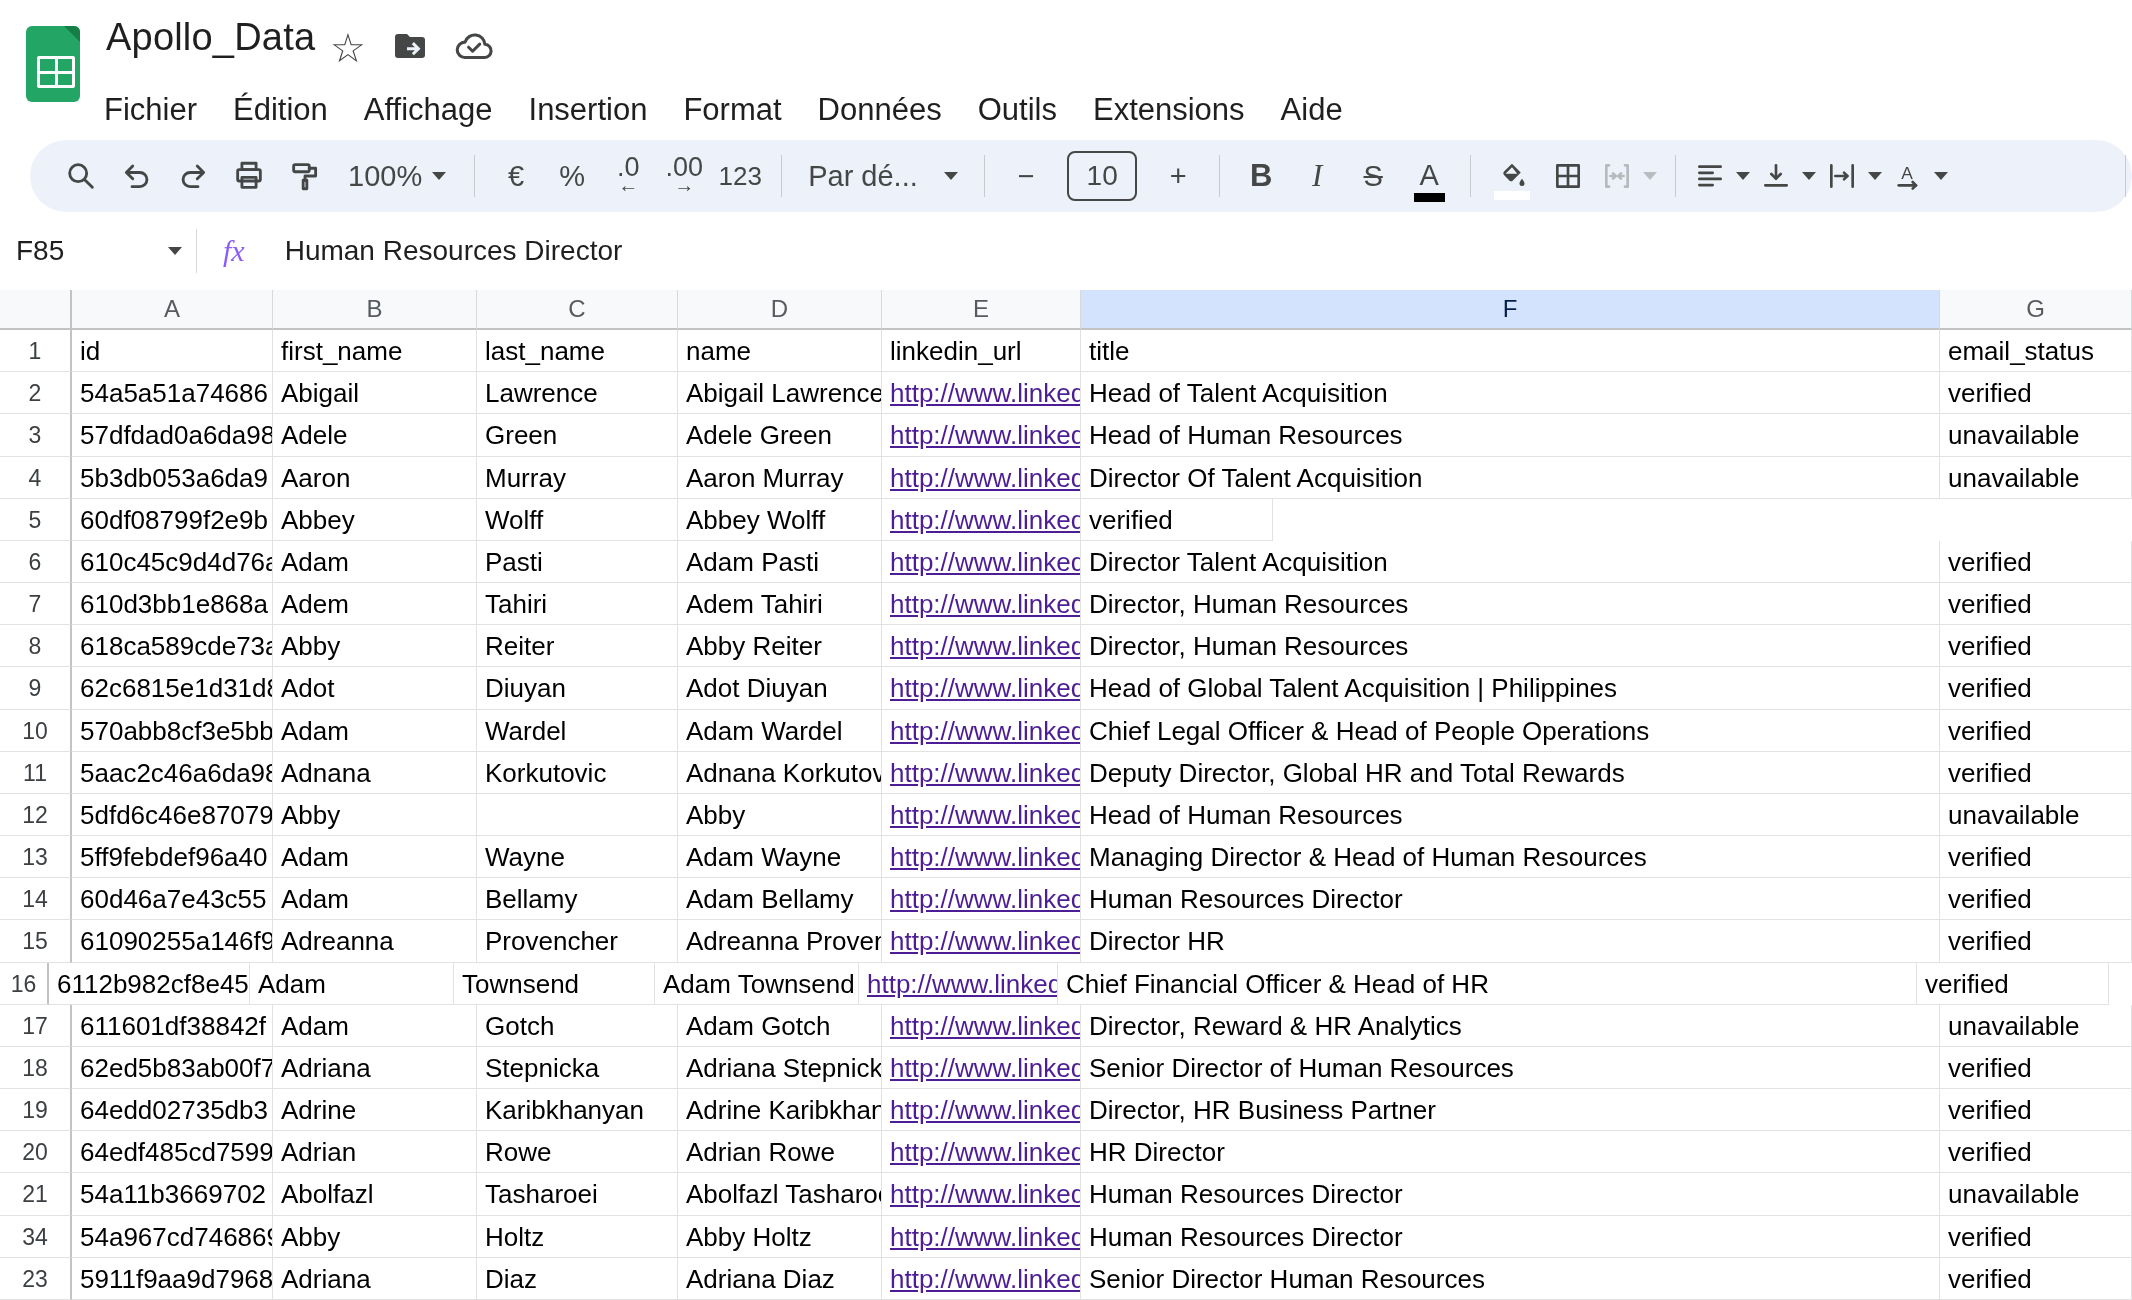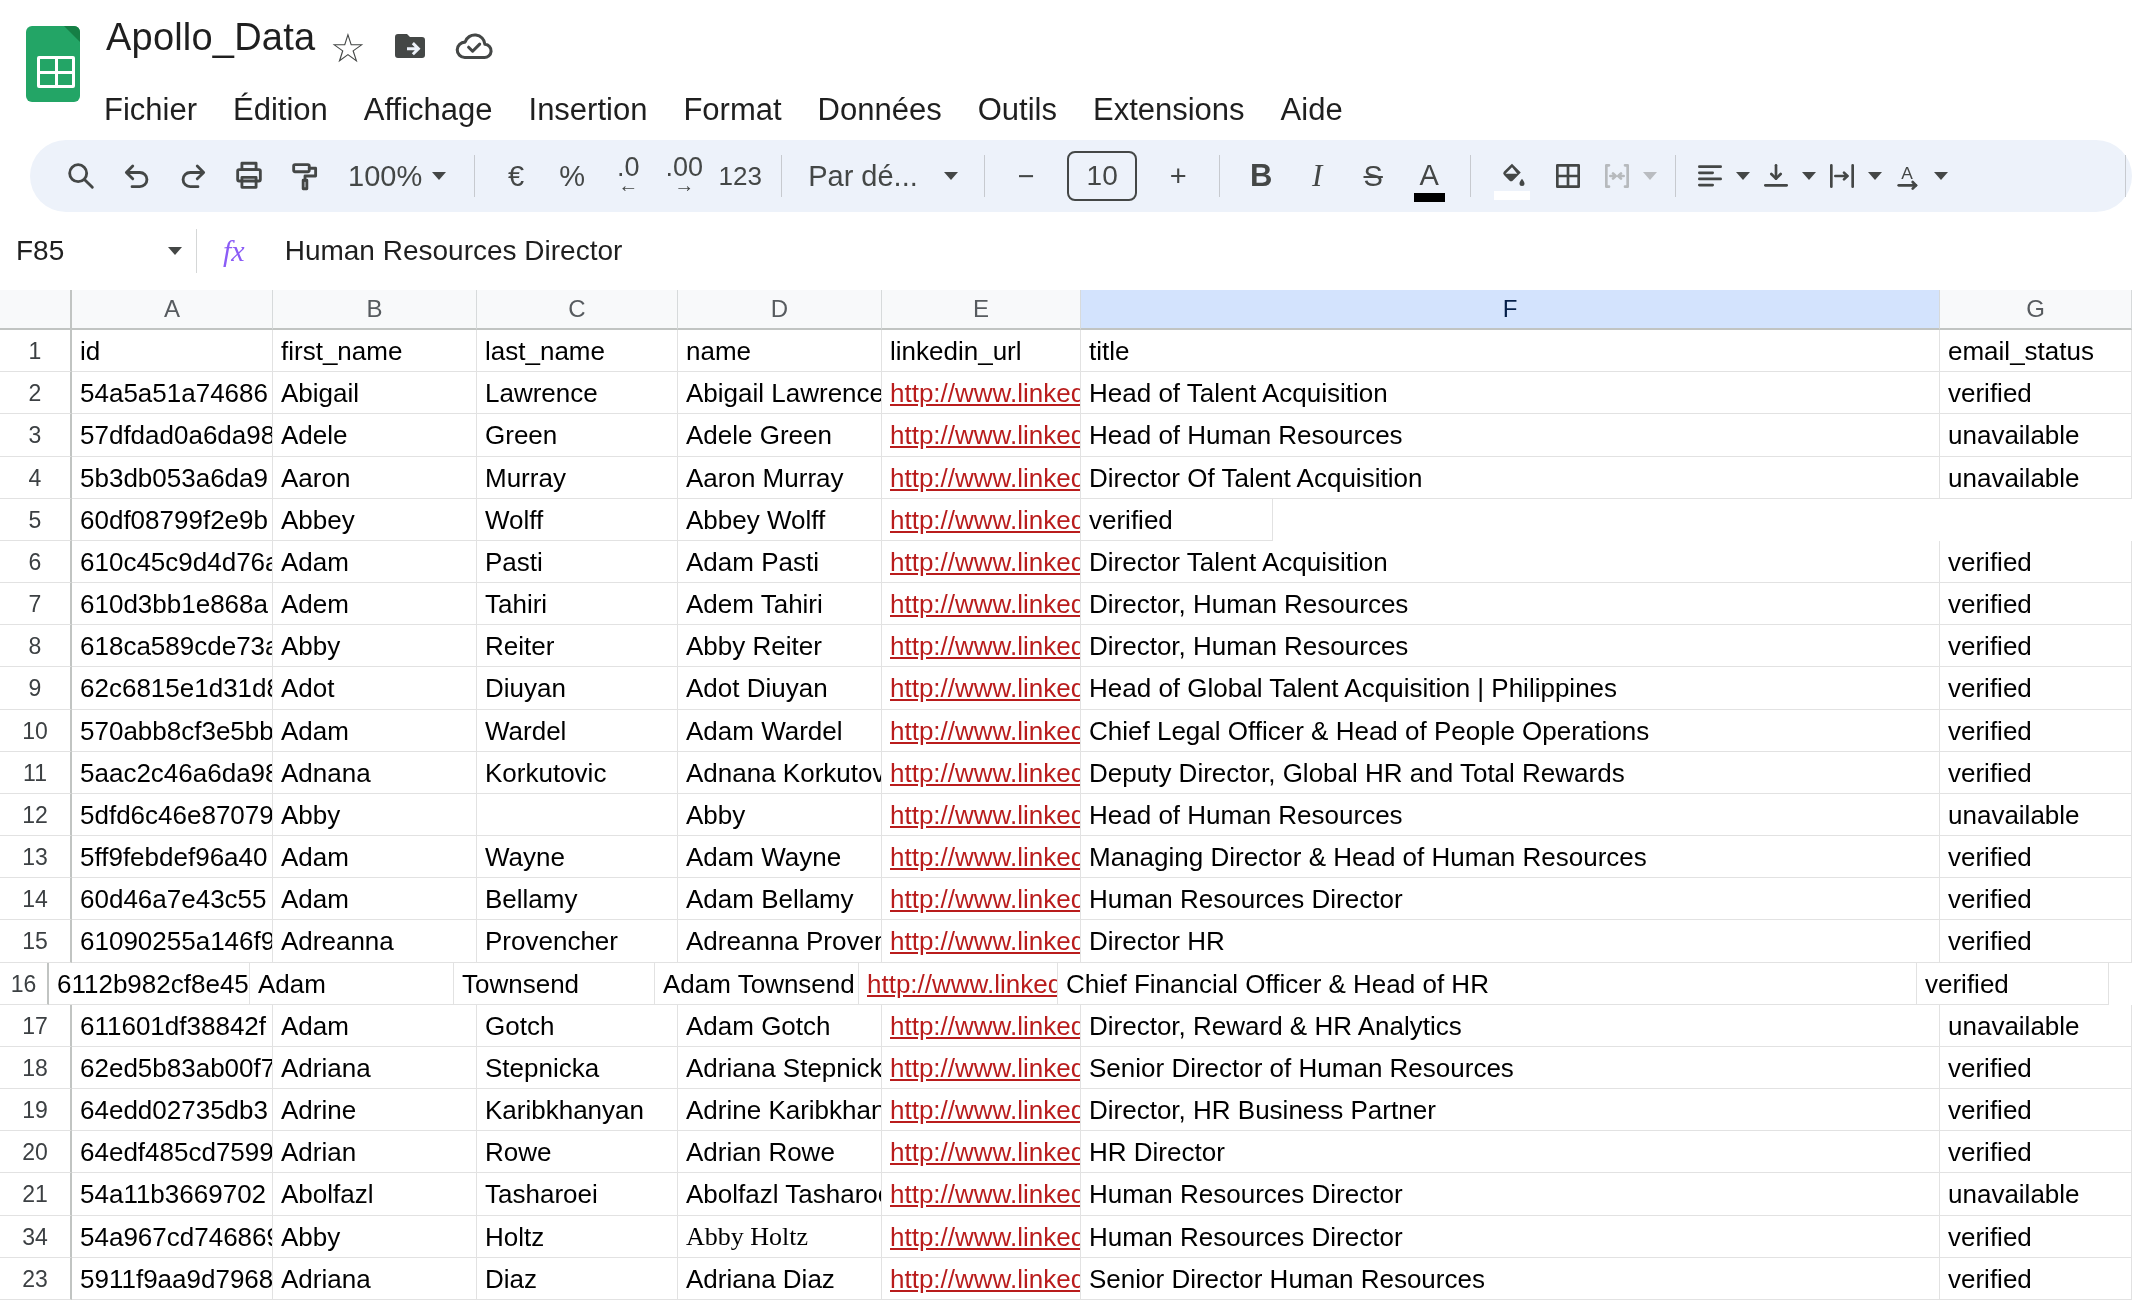--- a/index.html
+++ b/index.html
@@ -58,21 +58,21 @@
   .hdr-cell{box-sizing:border-box;height:40px;line-height:38px;text-align:center;font-size:24px;color:#575b5f;
             background:#f8f9fa;border-right:1px solid #d7dadb;border-bottom:2px solid #c1c4c2;flex:0 0 auto;}
   .hdr-corner{background:#f8f9fa;border-right:2px solid #c1c4c2;border-bottom:2px solid #c1c4c2;box-sizing:border-box;}
   .hdr-cell.selected{background:#d3e3fd;color:#041e49;font-weight:500;}
   .rows{position:relative;}
   .g-row{display:flex;}
   .g-cell{box-sizing:border-box;overflow:hidden;white-space:nowrap;font-size:26px;color:#000;
           border-right:1px solid #e2e2e2;border-bottom:1px solid #e2e2e2;padding-left:8px;flex:0 0 auto;background:#fff;}
   .g-rownum{box-sizing:border-box;text-align:center;font-size:23px;color:#3c4043;background:#fff;
             border-right:2px solid #c1c4c2;border-bottom:1px solid #e2e2e2;padding:0;flex:0 0 auto;}
-  .g-cell.link{color:#b91c1c;text-decoration:underline;}
+  .g-cell.link{color:#4c1d95;text-decoration:underline;}
   svg.ic{stroke:#444746;fill:none;stroke-width:2;stroke-linecap:round;stroke-linejoin:round;}
   svg.ic.fill{fill:#444746;stroke:none;}
   svg.ic.muted{stroke:#b7babd;}
 </style>
 </head>
 <body>
 
 <div class="screen">
 
   <div class="appbar">
@@ -483,21 +483,21 @@
           <div class="g-cell" style="width: 204px; line-height: 42.1739px;">Abolfazl Tasharoei</div>
           <div class="g-cell link" style="width: 199px; line-height: 42.1739px;">http://www.linked</div>
           <div class="g-cell" style="width: 859px; line-height: 42.1739px;">Human Resources Director</div>
           <div class="g-cell" style="width: 192px; line-height: 42.1739px;">unavailable</div>
         </div>
         <div class="g-row" style="height: 42.1739px;">
           <div class="g-rownum" style="width: 72px; line-height: 42.1739px;">34</div>
           <div class="g-cell" style="width: 201px; line-height: 42.1739px;">54a967cd746869</div>
           <div class="g-cell" style="width: 204px; line-height: 42.1739px;">Abby</div>
           <div class="g-cell" style="width: 201px; line-height: 42.1739px;">Holtz</div>
-          <div class="g-cell" style="width: 204px; line-height: 42.1739px; font-family: Liberation Serif, serif;">Abby Holtz</div>
+          <div class="g-cell" style="width: 204px; line-height: 42.1739px;">Abby Holtz</div>
           <div class="g-cell link" style="width: 199px; line-height: 42.1739px;">http://www.linked</div>
           <div class="g-cell" style="width: 859px; line-height: 42.1739px;">Human Resources Director</div>
           <div class="g-cell" style="width: 192px; line-height: 42.1739px;">verified</div>
         </div>
         <div class="g-row" style="height: 42.1739px;">
           <div class="g-rownum" style="width: 72px; line-height: 42.1739px;">23</div>
           <div class="g-cell" style="width: 201px; line-height: 42.1739px;">5911f9aa9d7968</div>
           <div class="g-cell" style="width: 204px; line-height: 42.1739px;">Adriana</div>
           <div class="g-cell" style="width: 201px; line-height: 42.1739px;">Diaz</div>
           <div class="g-cell" style="width: 204px; line-height: 42.1739px;">Adriana Diaz</div>

